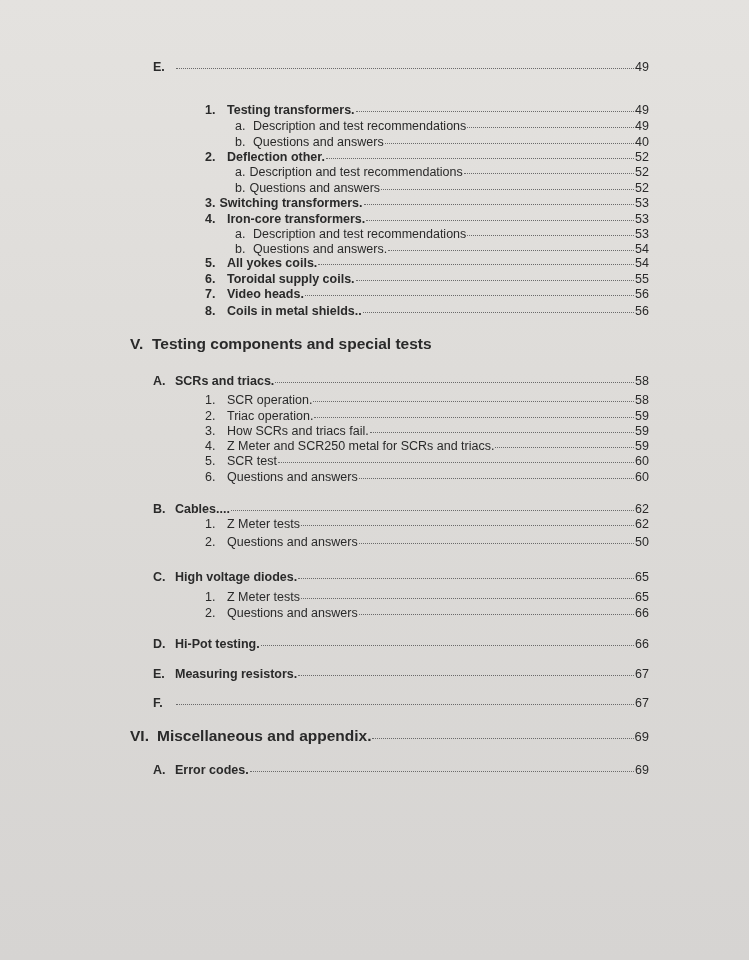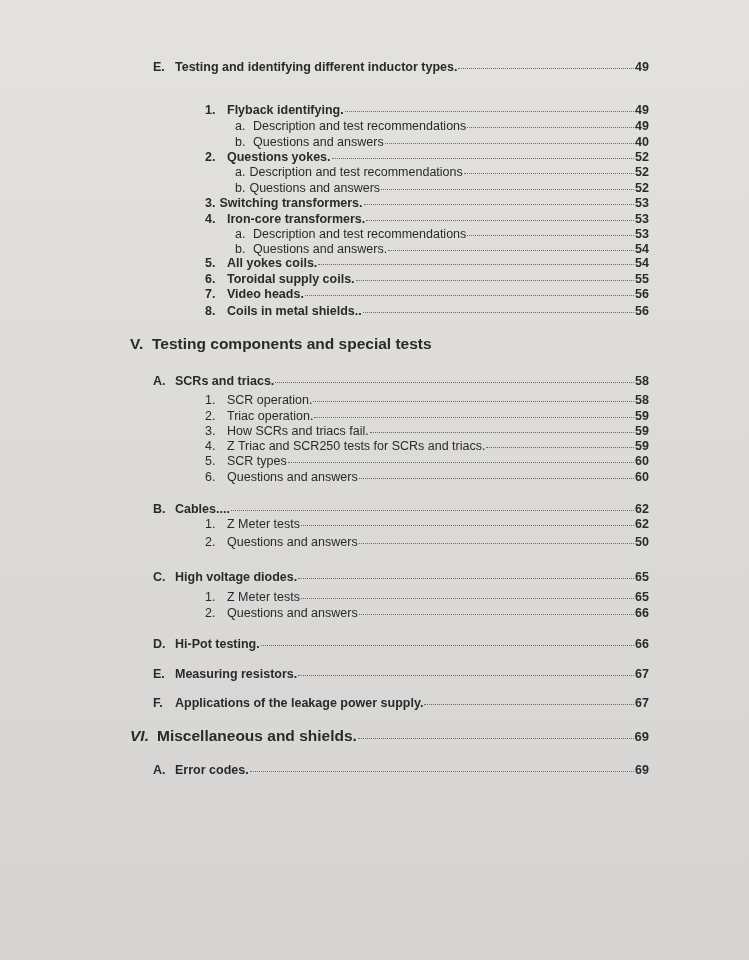--- a/index.html
+++ b/index.html
@@ -15,58 +15,57 @@
       position:absolute; display:flex; align-items:baseline;
       right:100px; white-space:nowrap;
     }
     .num { flex:0 0 auto; }
     .title { flex:0 0 auto; }
     .dots {
       flex:1 1 auto; overflow:hidden; margin:0 1px;
       border-bottom:1.5px dotted #6a6a6a; height:0; align-self:baseline;
       transform:translateY(-2px);
     }
-    .page-no { flex:0 0 auto; font-weight:bold; }
+    .page-no { flex:0 0 auto; font-weight:normal; }
     .bold { font-weight:bold; }
     .sz-item { font-size:12.5px; }
     .sz-sub { font-size:12.5px; }
     .sz-sec { font-size:15.5px; font-weight:bold; }
     .sz-sec .page-no { font-size:13px; }
   </style>
 </head>
 <body>
 
 <div class="page" id="toc">
     <div class="row sz-item bold" style="left: 153px; top: 60px;">
       <span class="num" style="width: 22px; display: inline-block;">E.</span>
-      <span class="title">Testing and identifying different inductor types.</span>
       <span class="dots"></span>
       <span class="page-no">49</span>
     </div>
     <div class="row sz-item bold" style="left: 205px; top: 103px;">
       <span class="num" style="width: 22px; display: inline-block;">1.</span>
-      <span class="title">Flyback identifying.</span>
+      <span class="title">Testing transformers.</span>
       <span class="dots"></span>
       <span class="page-no">49</span>
     </div>
     <div class="row sz-sub" style="left: 235px; top: 119px;">
       <span class="num" style="width: 18px; display: inline-block;">a.</span>
       <span class="title">Description and test recommendations</span>
       <span class="dots"></span>
       <span class="page-no">49</span>
     </div>
     <div class="row sz-sub" style="left: 235px; top: 135px;">
       <span class="num" style="width: 18px; display: inline-block;">b.</span>
       <span class="title">Questions and answers</span>
       <span class="dots"></span>
       <span class="page-no">40</span>
     </div>
     <div class="row sz-item bold" style="left: 205px; top: 150px;">
       <span class="num" style="width: 22px; display: inline-block;">2.</span>
-      <span class="title">Questions yokes.</span>
+      <span class="title">Deflection other.</span>
       <span class="dots"></span>
       <span class="page-no">52</span>
     </div>
     <div class="row sz-sub" style="left: 235px; top: 165px;">
       <span class="num" style="margin-right: 4px;">a.</span>
       <span class="title">Description and test recommendations</span>
       <span class="dots"></span>
       <span class="page-no">52</span>
     </div>
     <div class="row sz-sub" style="left: 235px; top: 181px;">
@@ -146,27 +145,27 @@
       <span class="page-no">59</span>
     </div>
     <div class="row sz-sub" style="left: 205px; top: 424px;">
       <span class="num" style="width: 22px; display: inline-block;">3.</span>
       <span class="title">How SCRs and triacs fail.</span>
       <span class="dots"></span>
       <span class="page-no">59</span>
     </div>
     <div class="row sz-sub" style="left: 205px; top: 439px;">
       <span class="num" style="width: 22px; display: inline-block;">4.</span>
-      <span class="title">Z Triac and SCR250 tests for SCRs and triacs.</span>
+      <span class="title">Z Meter and SCR250 metal for SCRs and triacs.</span>
       <span class="dots"></span>
       <span class="page-no">59</span>
     </div>
     <div class="row sz-sub" style="left: 205px; top: 454px;">
       <span class="num" style="width: 22px; display: inline-block;">5.</span>
-      <span class="title">SCR types</span>
+      <span class="title">SCR test</span>
       <span class="dots"></span>
       <span class="page-no">60</span>
     </div>
     <div class="row sz-sub" style="left: 205px; top: 470px;">
       <span class="num" style="width: 22px; display: inline-block;">6.</span>
       <span class="title">Questions and answers</span>
       <span class="dots"></span>
       <span class="page-no">60</span>
     </div>
     <div class="row sz-item bold" style="left: 153px; top: 502px;">
@@ -212,27 +211,26 @@
       <span class="page-no">66</span>
     </div>
     <div class="row sz-item bold" style="left: 153px; top: 667px;">
       <span class="num" style="width: 22px; display: inline-block;">E.</span>
       <span class="title">Measuring resistors.</span>
       <span class="dots"></span>
       <span class="page-no">67</span>
     </div>
     <div class="row sz-item bold" style="left: 153px; top: 696px;">
       <span class="num" style="width: 22px; display: inline-block;">F.</span>
-      <span class="title">Applications of the leakage power supply.</span>
       <span class="dots"></span>
       <span class="page-no">67</span>
     </div>
     <div class="row sz-sec" style="left: 130px; top: 727px;">
-      <span class="num" style="width: 27px; display: inline-block; font-style: italic;">VI.</span>
-      <span class="title">Miscellaneous and shields.</span>
+      <span class="num" style="width: 27px; display: inline-block;">VI.</span>
+      <span class="title">Miscellaneous and appendix.</span>
       <span class="dots"></span>
       <span class="page-no">69</span>
     </div>
     <div class="row sz-item bold" style="left: 153px; top: 763px;">
       <span class="num" style="width: 22px; display: inline-block;">A.</span>
       <span class="title">Error codes.</span>
       <span class="dots"></span>
       <span class="page-no">69</span>
     </div>
   </div>

